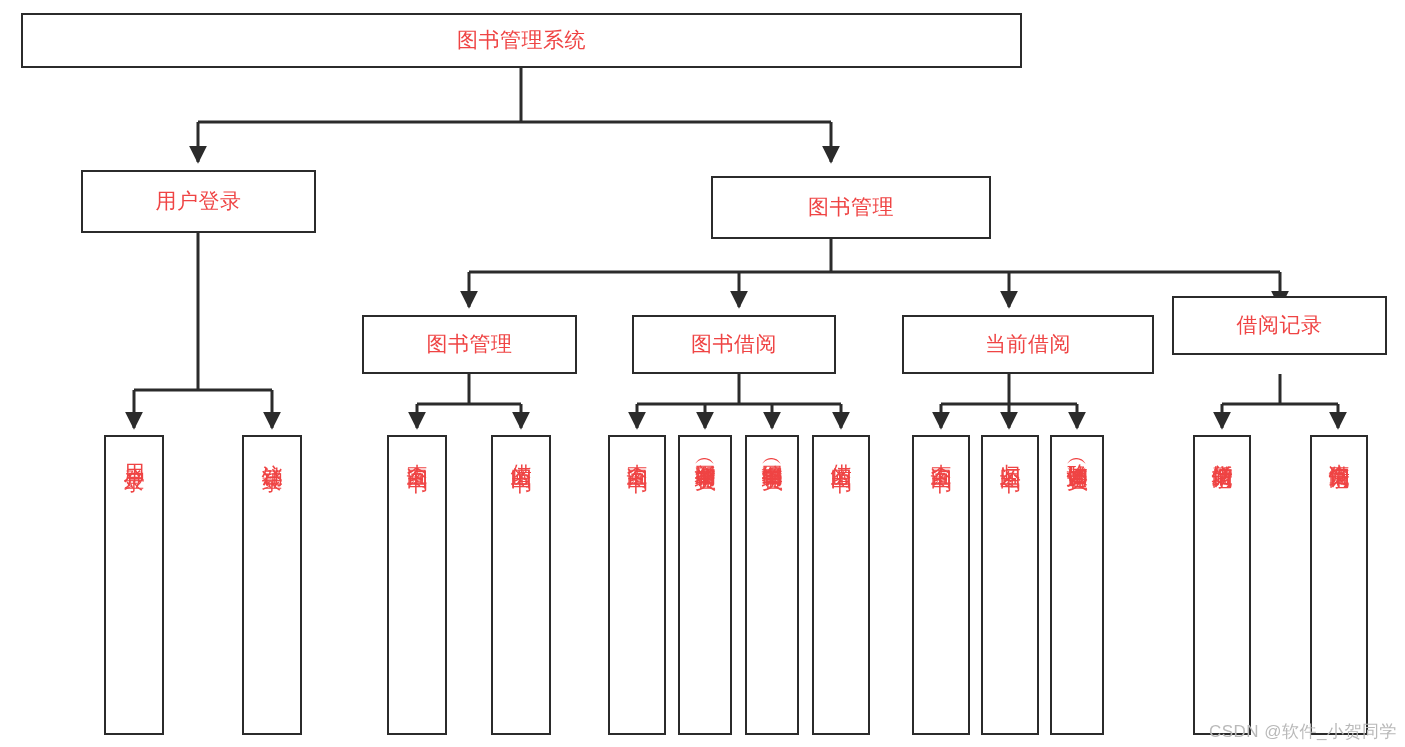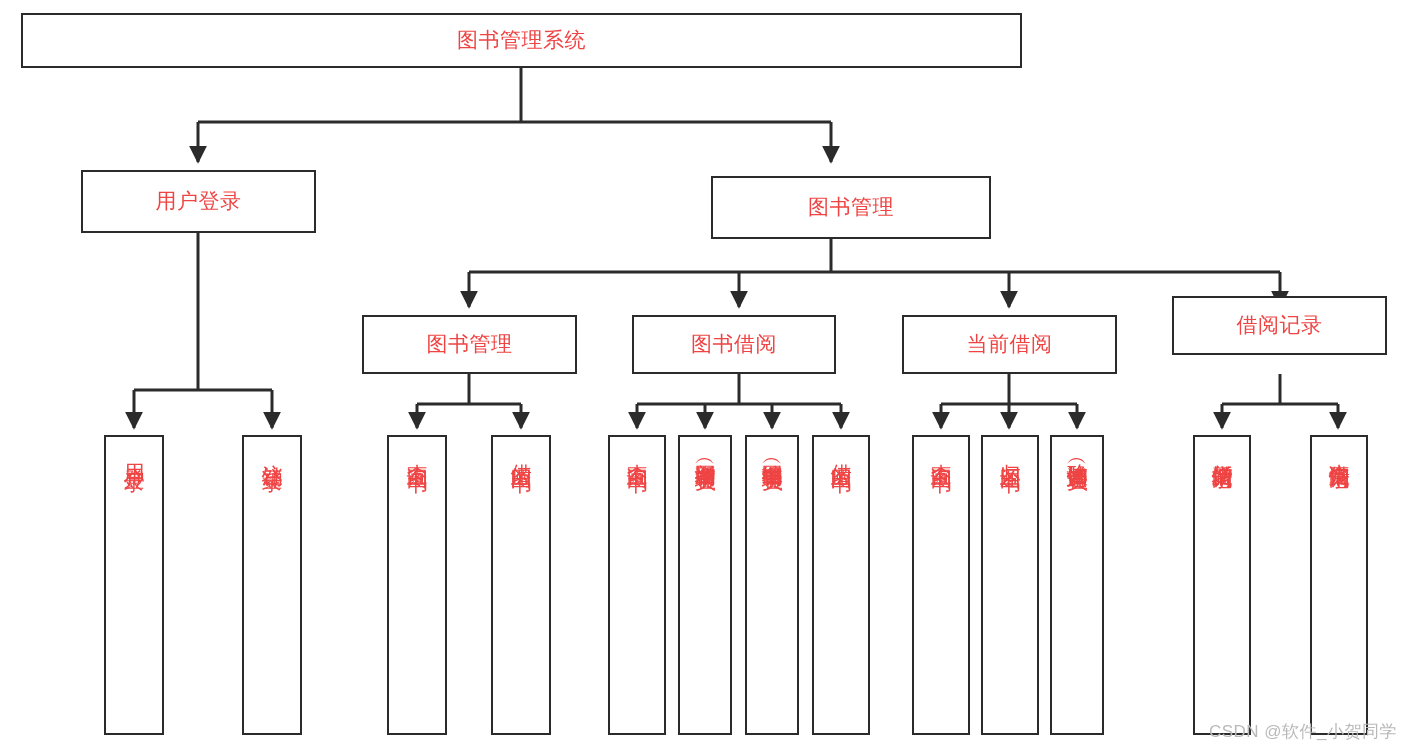--- a/index.html
+++ b/index.html
@@ -131,21 +131,21 @@
   </div>
 
   <div class="node node-h" style="left:362px;top:315px;width:215px;height:59px;">
     <span class="label">图书管理</span>
   </div>
 
   <div class="node node-h" style="left:632px;top:315px;width:204px;height:59px;">
     <span class="label">图书借阅</span>
   </div>
 
-  <div class="node node-h" style="left:902px;top:315px;width:215px;height:59px;">
+  <div class="node node-h" style="left:902px;top:315px;width:252px;height:59px;">
     <span class="label">当前借阅</span>
   </div>
 
   <div class="node node-h" style="left:1172px;top:296px;width:215px;height:59px;">
     <span class="label">借阅记录</span>
   </div>
 
   <div class="node node-v" style="left:104px;top:435px;width:60px;height:300px;">
     <span class="label">用户登录</span>
   </div>

